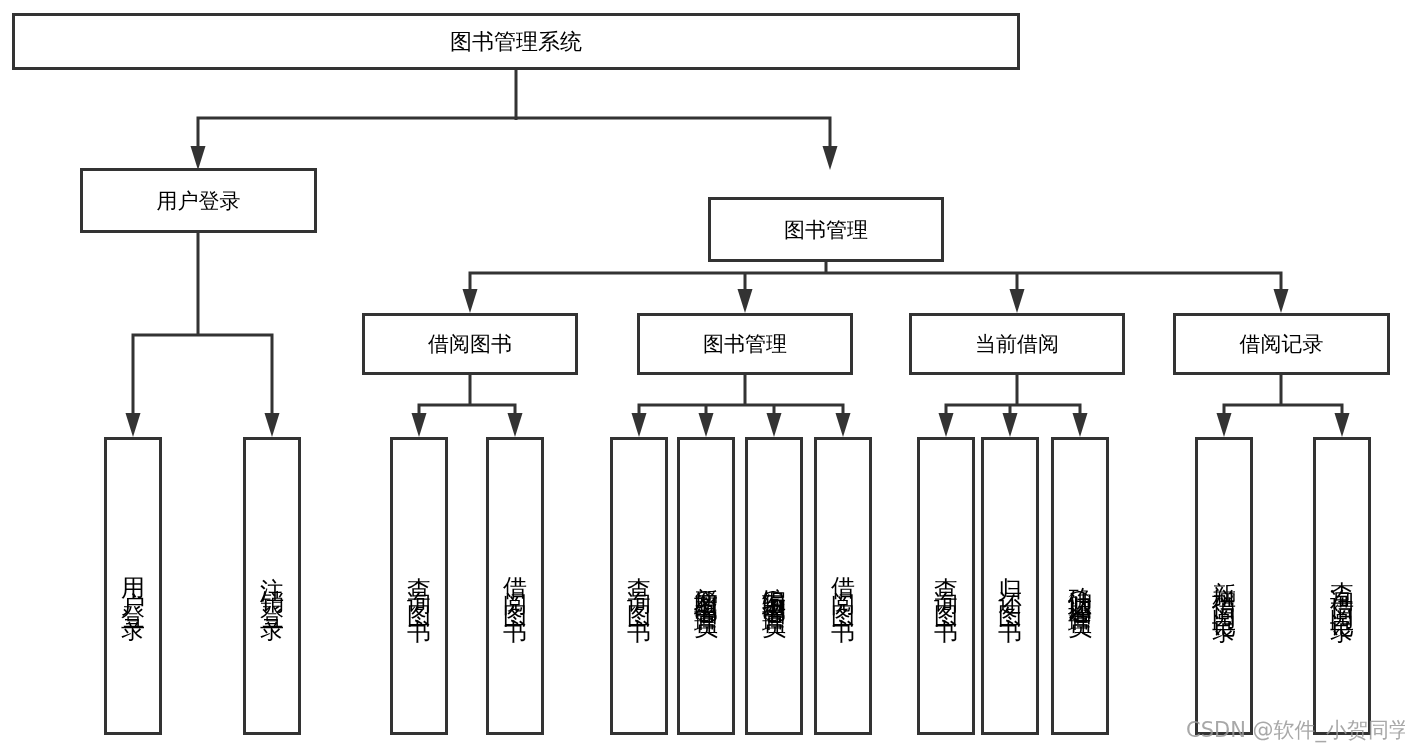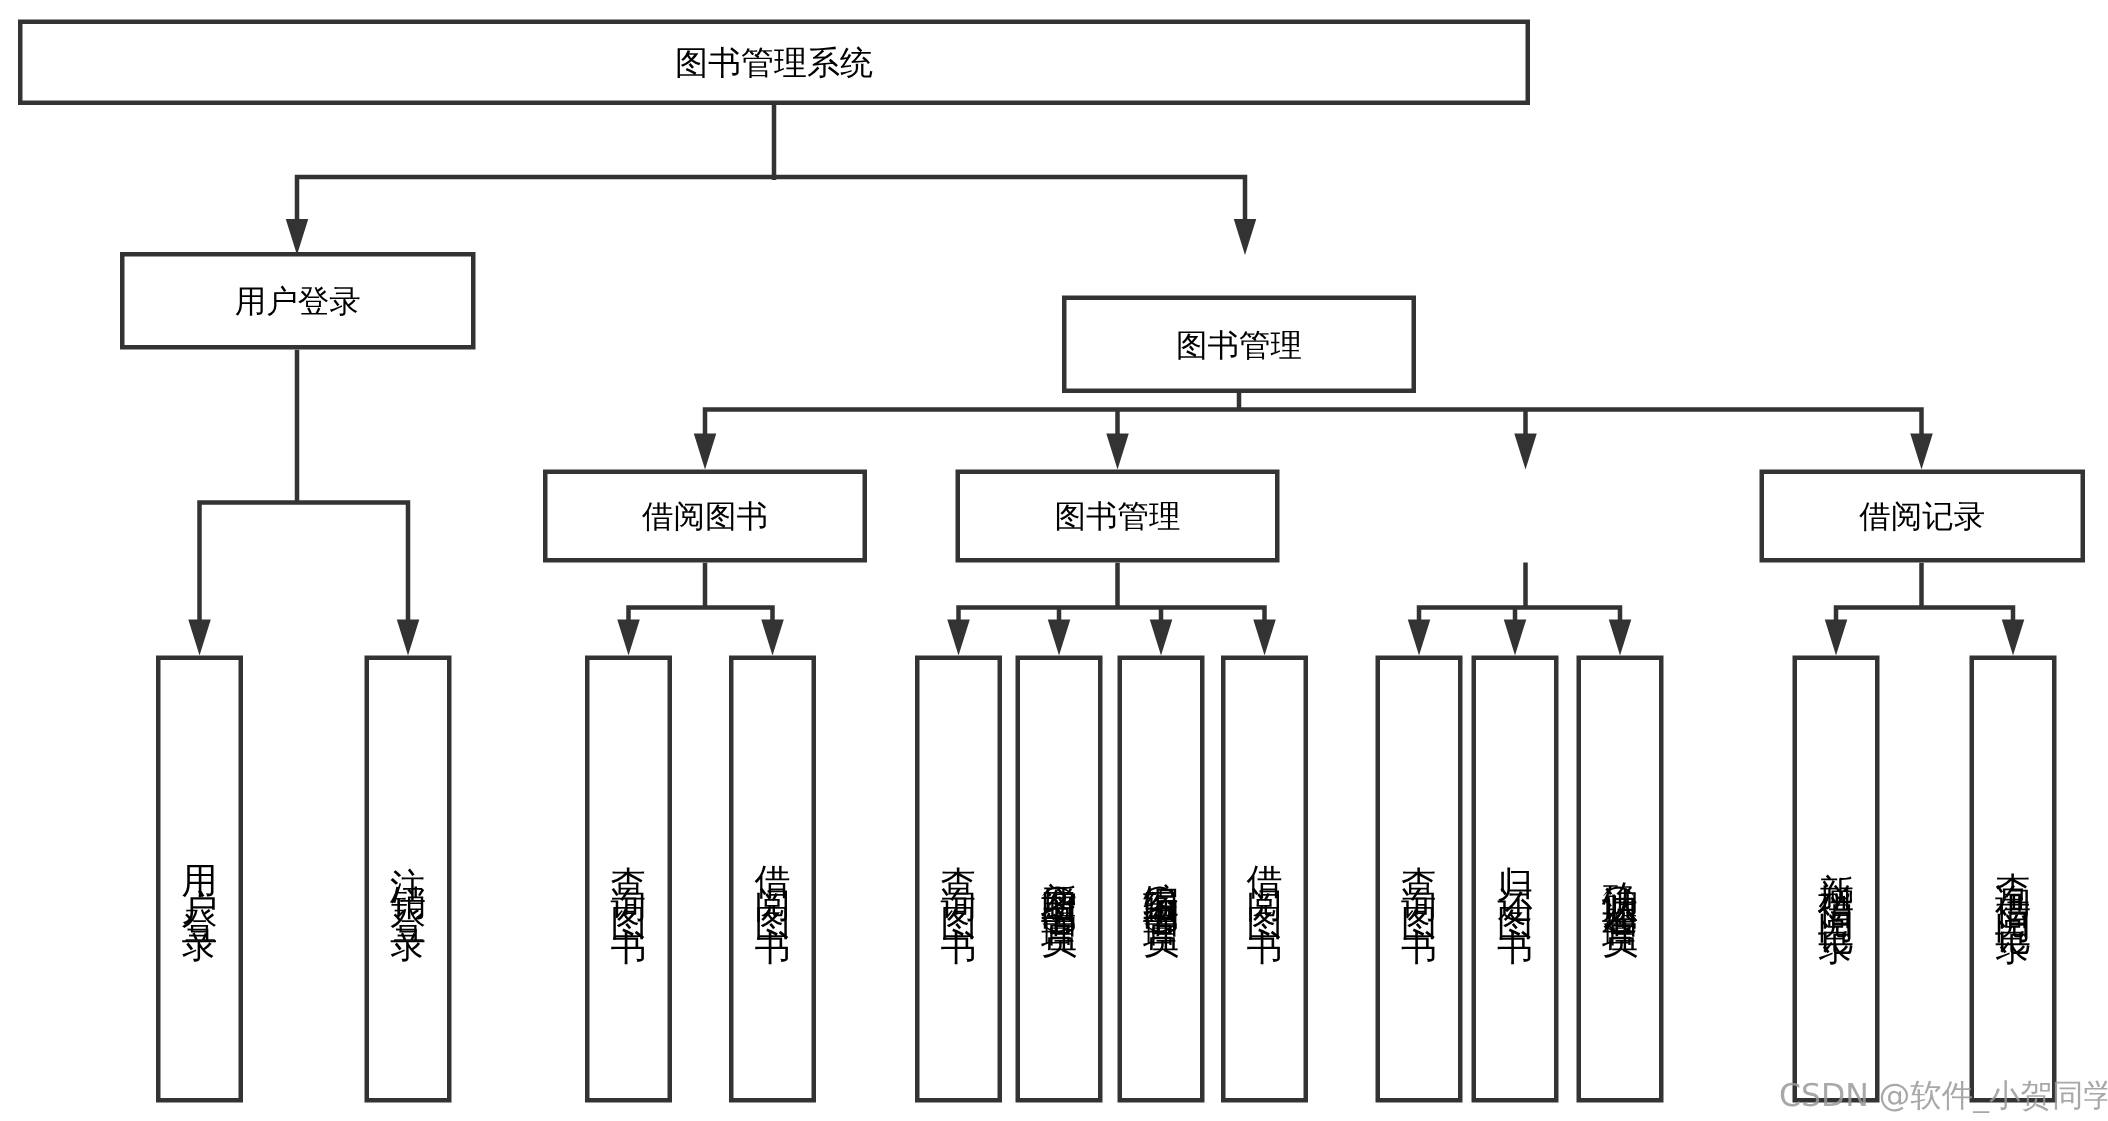--- a/index.html
+++ b/index.html
@@ -104,20 +104,23 @@
   <div class="box branch-box" style="left:708px; top:168px; width:236px; height:65px;margin-top:29px;">
     <span>图书管理</span>
   </div>
 
   <div class="box branch-box" style="left:362px; top:313px; width:216px; height:62px;">
     <span>借阅图书</span>
   </div>
   <div class="box branch-box" style="left:637px; top:313px; width:216px; height:62px;">
     <span>图书管理</span>
   </div>
+  <div class="box branch-box" style="left:909px; top:313px; width:216px; height:62px;">
+    <span>当前借阅</span>
+  </div>
   <div class="box branch-box" style="left:1173px; top:313px; width:217px; height:62px;">
     <span>借阅记录</span>
   </div>
 
   <div class="box leaf-box s4" style="left:104px; top:437px; width:58px; height:298px;">
     <span class="vlabel">用户登录</span>
   </div>
   <div class="box leaf-box s4" style="left:243px; top:437px; width:58px; height:298px;">
     <span class="vlabel">注销登录</span>
   </div>

